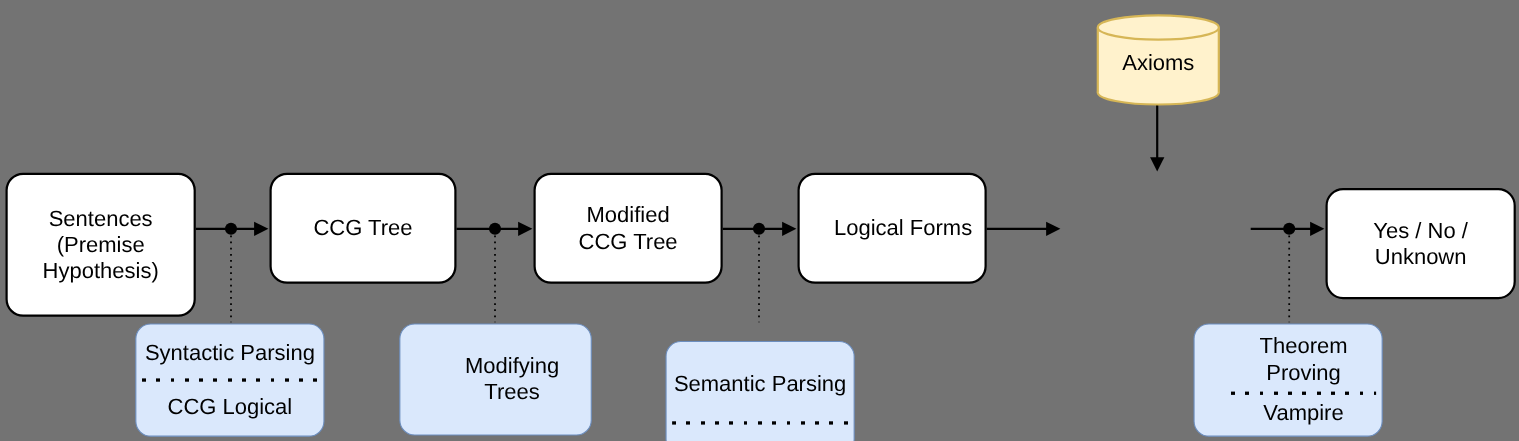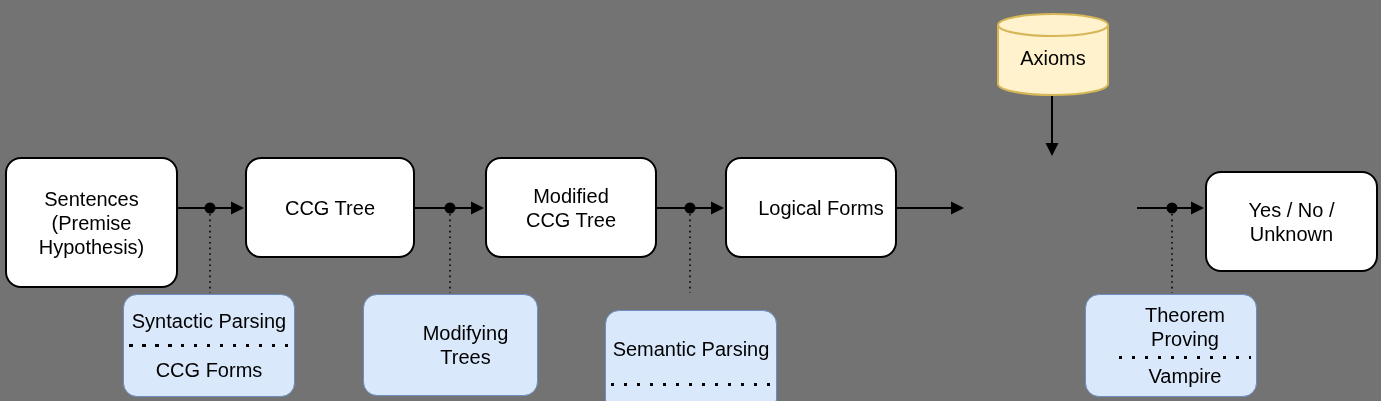--- a/index.html
+++ b/index.html
@@ -120,21 +120,21 @@
   <div class="node" style="left:245px; top:157px; width:170px; height:101px;">CCG Tree</div>
   <div class="node" style="left:485px; top:157px; width:172px; height:101px;">Modified
 CCG Tree</div>
   <div class="node" style="left:725px; top:157px; width:172px; height:101px;padding-left:20px;">Logical Forms</div>
   <div class="node" style="left:1205px; top:157px; width:173px; height:101px;margin-top:14px;">Yes / No /
 Unknown</div>
 
   <div class="tool" style="left:123px; top:294px; width:172px; height:103px;">
     <div>Syntactic Parsing</div>
     <div class="divider"></div>
-    <div>CCG Forms</div>
+    <div>CCG Logical</div>
   </div>
 
   <div class="tool single" style="left:363px; top:294px; width:175px; height:102px;">
     <div>Modifying Trees</div>
   </div>
 
   <div class="tool" style="left:605px; top:294px; width:172px; height:103px;margin-top:16px;">
     <div>Semantic Parsing</div>
     <div class="divider"></div>
   </div>

